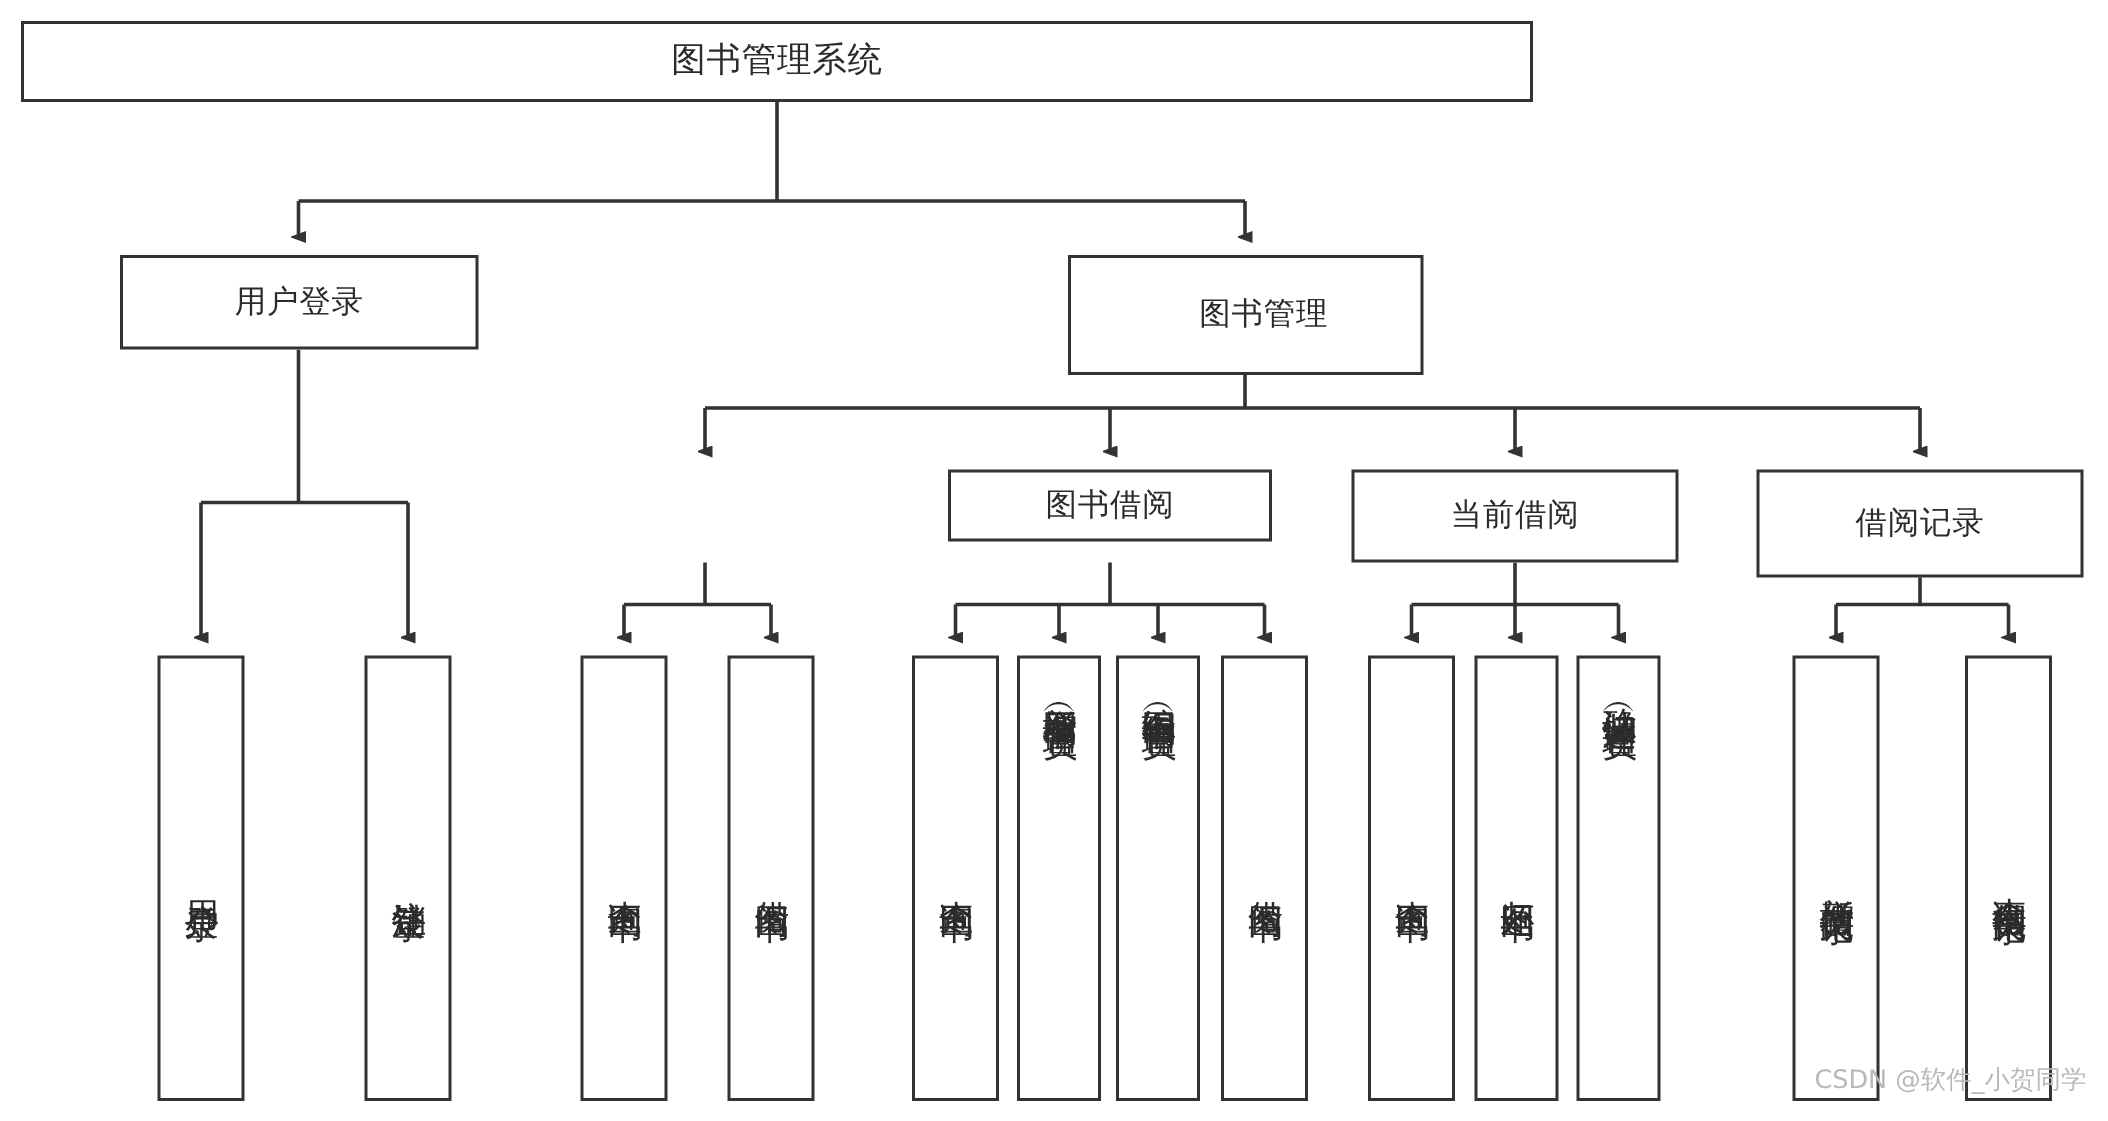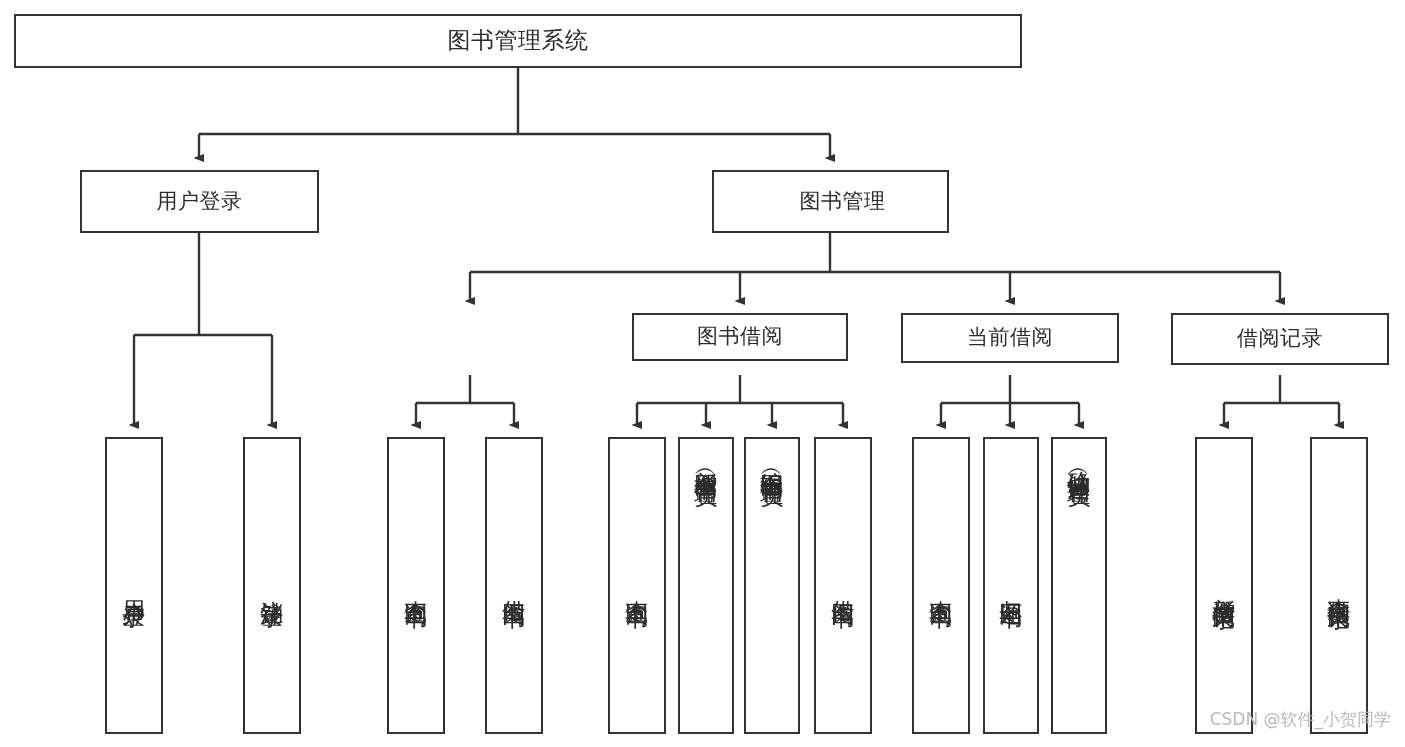--- a/index.html
+++ b/index.html
@@ -106,31 +106,31 @@
     </g>
   </svg>
 
   <div class="node level-root" style="left:14px;top:14px;width:1008px;height:54px;">
     <span class="node-label">图书管理系统</span>
   </div>
 
   <div class="node level-2" style="left:80px;top:170px;width:239px;height:63px;">
     <span class="node-label">用户登录</span>
   </div>
-  <div class="node level-2" style="left:712px;top:170px;width:237px;height:63px;padding-left:24px;">
+  <div class="node level-2" style="left:712px;top:170px;width:237px;height:80px;padding-left:24px;">
     <span class="node-label">图书管理</span>
   </div>
 
   <div class="node level-3" style="left:632px;top:313px;width:216px;height:48px;">
     <span class="node-label">图书借阅</span>
   </div>
-  <div class="node level-3" style="left:901px;top:313px;width:218px;height:50px;">
+  <div class="node level-3" style="left:901px;top:313px;width:218px;height:62px;">
     <span class="node-label">当前借阅</span>
   </div>
-  <div class="node level-3" style="left:1171px;top:313px;width:218px;height:52px;">
+  <div class="node level-3" style="left:1171px;top:313px;width:218px;height:72px;">
     <span class="node-label">借阅记录</span>
   </div>
 
   <div class="node leaf align-center" style="left:105px;top:437px;width:58px;height:297px;">
     <span class="node-label">用户登录</span>
   </div>
   <div class="node leaf align-center" style="left:243px;top:437px;width:58px;height:297px;">
     <span class="node-label">注销登录</span>
   </div>
 

